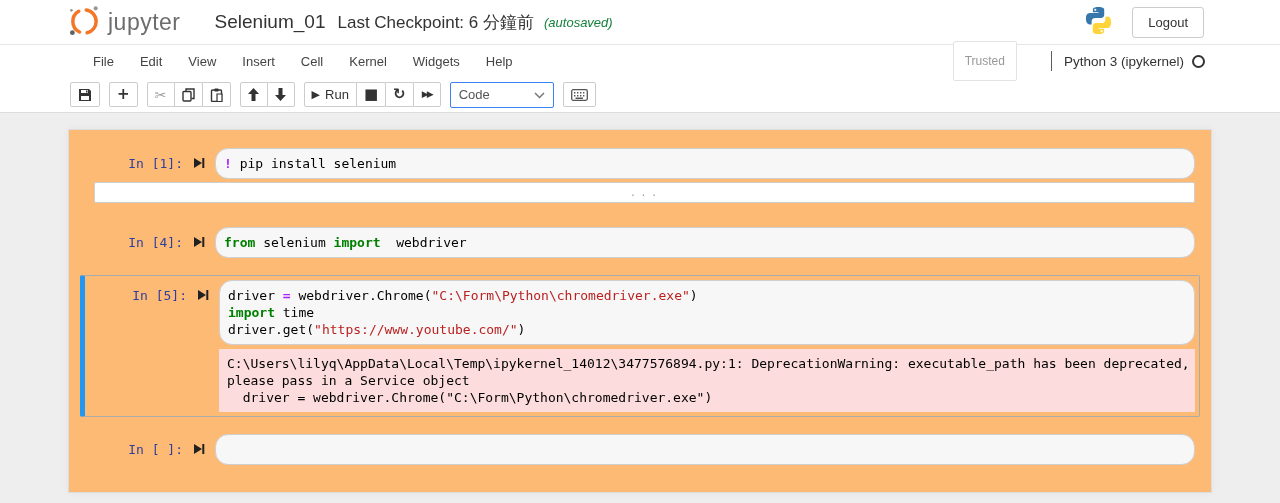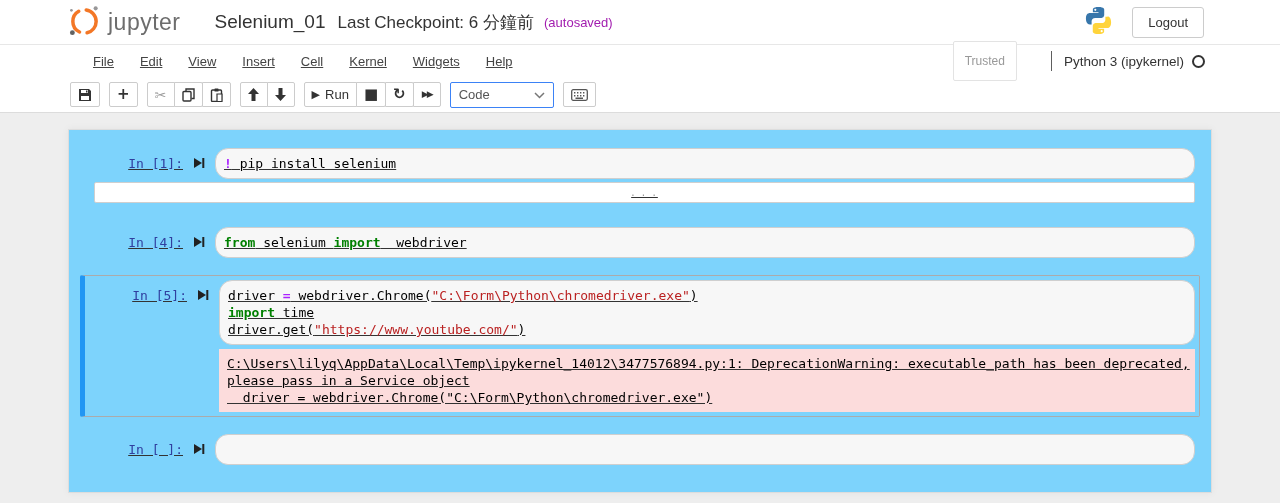--- a/index.html
+++ b/index.html
@@ -13,33 +13,33 @@
 
   
   .header {
     height:45px; background:#fff; border-bottom:1px solid #e7e7e7;
     display:flex; align-items:center; padding:0 76px 0 68px;
   }
   .logo { display:flex; align-items:center; cursor:pointer; }
   .logo-text { font-size:23px; color:#6d6d6d; margin-left:7px; letter-spacing:.5px; }
   .nb-title { font-size:19px; color:#333; margin-left:34px; cursor:pointer; }
   .checkpoint { font-size:17px; color:#333; margin-left:12px; }
-  .autosave { font-size:13px; color:#a21caf; margin-left:10px; }
+  .autosave { font-size:13px; color:#15803d; margin-left:10px;font-style:italic; }
   .header-spacer { flex:1; }
   .logout-btn {
     margin-left:18px; padding:7px 15px; font-size:13px; color:#333;
     background:#fff; border:1px solid #ccc; border-radius:3px; cursor:pointer;
   }
 
   
   .menubar {
     height:32px; background:#fff; display:flex; align-items:center;
     padding:0 75px 0 80px; font-size:13px;
   }
-  .menu-item { padding:5px 13px; color:#444; cursor:pointer;text-decoration:underline; }
+  .menu-item { padding:5px 13px; color:#444; cursor:pointer; }
   .menubar-right { margin-left:auto; display:flex; align-items:center; }
   .trusted-badge {
     font-size:12px; color:#999; border:1px solid #e3e3e3; border-radius:2px;
     padding:12px 11px; background:#fff;
   }
   .kernel-divider { width:1px; height:20px; background:#5e5e5e; margin:0 12px 0 34px; }
   .kernel-name { font-size:13.5px; color:#333; }
   .kernel-indicator {
     width:13px; height:13px; border:2px solid #333; border-radius:50%;
     margin-left:8px; display:inline-block;
@@ -66,24 +66,23 @@
   .glyph.small { font-size:9px; letter-spacing:-2px; }
   .celltype-select {
     height:26px; width:104px; background:#fff; border:1px solid #3b82f6; border-radius:2px;
     display:flex; align-items:center; padding:0 8px; font-size:13px; color:#555; cursor:pointer;
   }
   .celltype-select .sel-label { flex:1; }
 
   
   .page { height:390px; background:#eee; overflow:hidden; }
   .notebook {
-    width:1144px; margin:16px auto 0; background:#7dd3fc;
+    width:1144px; margin:16px auto 0; background:#fdba74;
     border:1px solid #ddd; box-shadow:0 0 8px rgba(0,0,0,.05);
     padding:13px 0 16px;
-    text-decoration:underline;
   }
   .cell { margin:0 11px 6px; padding:4px; border:1px solid transparent; }
   .cell.selected {
     border:1px solid #ababab; border-left:5px solid #2196f3; border-radius:2px;
   }
   .input-row { display:flex; align-items:flex-start; }
   .prompt {
     width:98px; text-align:right; font-family:"DejaVu Sans Mono", monospace;
     font-size:13px; color:#303f9f; padding-top:8px; white-space:pre; flex:none;
   }

